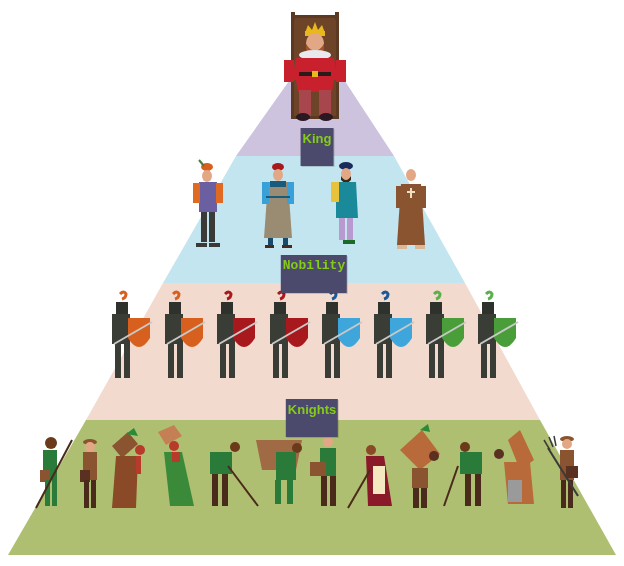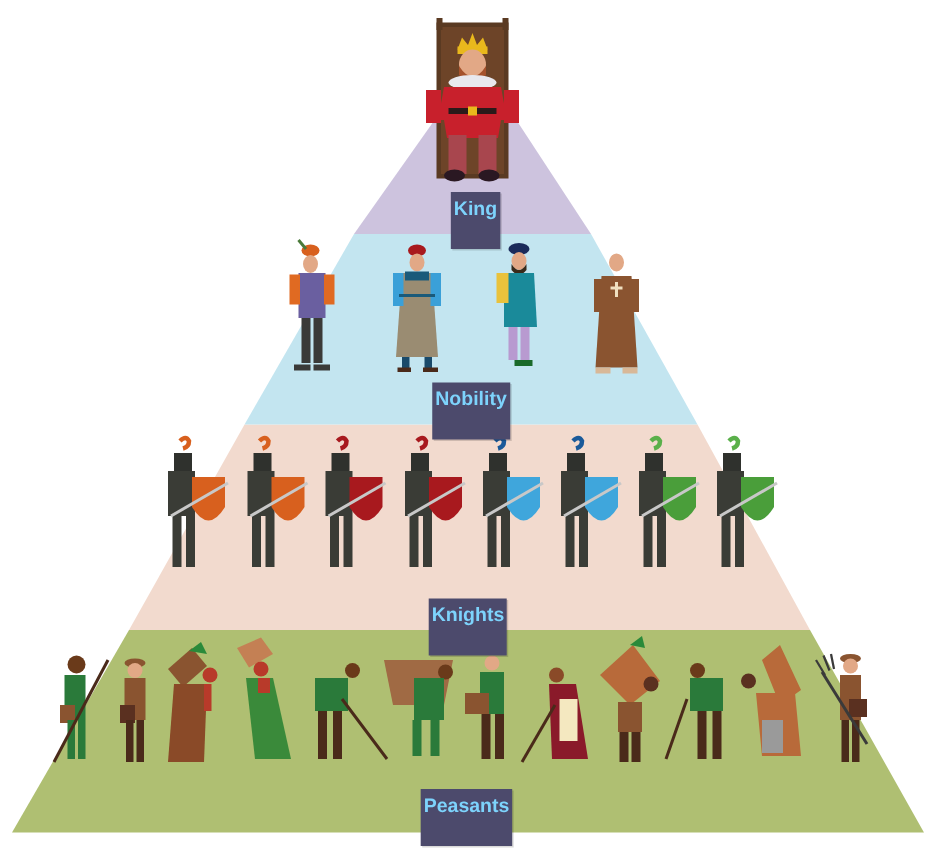--- a/index.html
+++ b/index.html
@@ -1,20 +1,20 @@
 <!DOCTYPE html>
 <html><head>
   <meta charset="utf-8">
   <style>
     html, body { margin: 0; padding: 0; background: #ffffff; }
     body { width: 624px; height: 566px; position: relative; overflow: hidden;
            font-family: "Liberation Sans", sans-serif; }
     #stage { position: absolute; left: 0; top: 0; width: 624px; height: 566px; }
     .tier-label {
-      position: absolute; background: #4c4a6c; color: #7dd3fc;
+      position: absolute; background: #4c4a6c; color: #84cc16;
       font-weight: bold; font-size: 13px; line-height: 22px; height: 38px;
       padding: 0 2px; text-align: center; box-shadow: 1px 1px 0 rgba(0,0,0,0.15);
       transform: translateX(-50%); white-space: nowrap;
       font-family: "Liberation Sans", sans-serif;
     }
   </style>
 </head>
 <body>
 
 <div id="stage">
@@ -267,16 +267,15 @@
         <rect x="568" y="480" width="5" height="28" fill="#4a2a1a"></rect>
         <line x1="548" y1="448" x2="578" y2="496" stroke="#3a3a3a" stroke-width="2"></line>
         <line x1="544" y1="440" x2="550" y2="450" stroke="#3a3a3a" stroke-width="1.5"></line>
         <line x1="549" y1="437" x2="553" y2="447" stroke="#3a3a3a" stroke-width="1.5"></line>
         <line x1="554" y1="436" x2="556" y2="446" stroke="#3a3a3a" stroke-width="1.5"></line>
       </g>
     </g>
   </svg>
 
   <div class="tier-label" style="left:317px; top:128px;">King</div>
-  <div class="tier-label" style="left:314px; top:255px;">Nobility</div>
+  <div class="tier-label" style="left:314px; top:255px;font-family:Liberation Mono, monospace;">Nobility</div>
   <div class="tier-label" style="left:312px; top:399px;">Knights</div>
-  <div class="tier-label" style="left:311px; top:526px;">Peasants</div>
 </div>
 
 </body></html>

